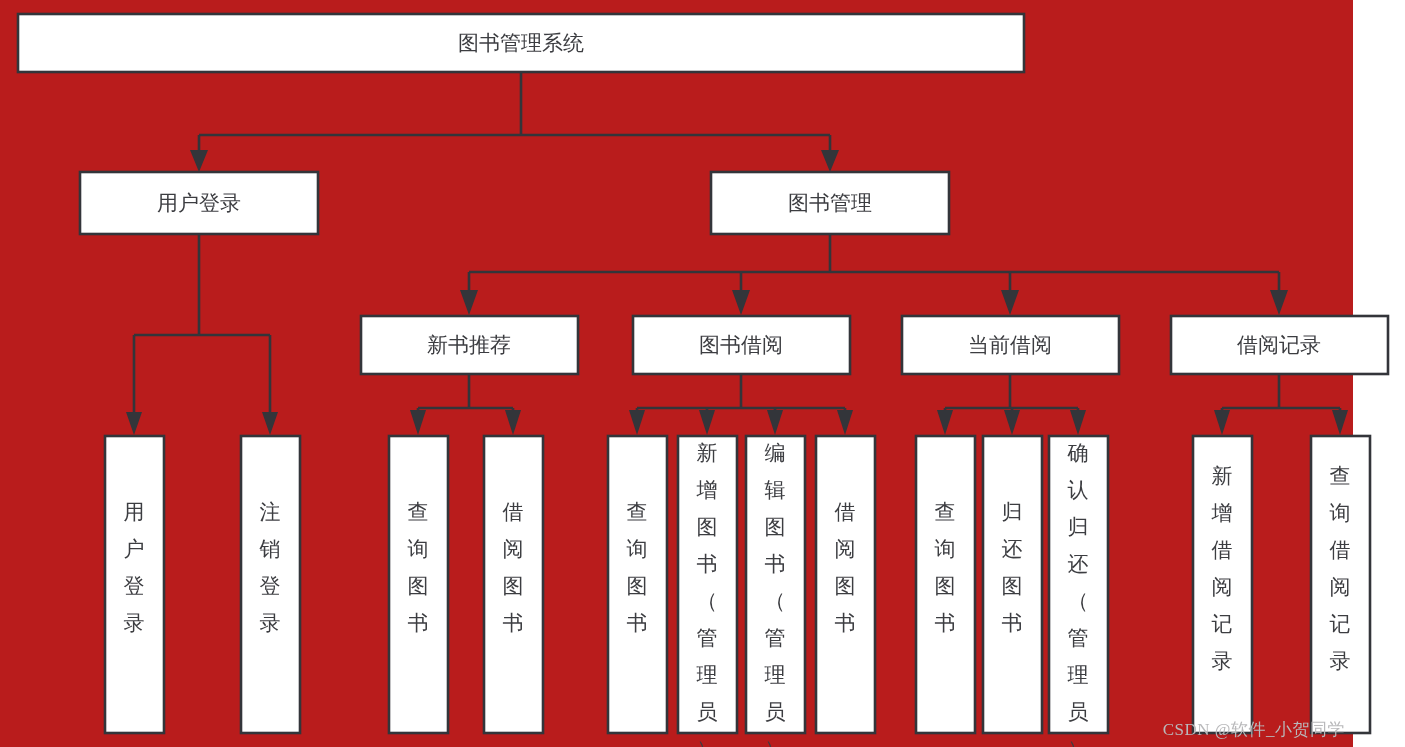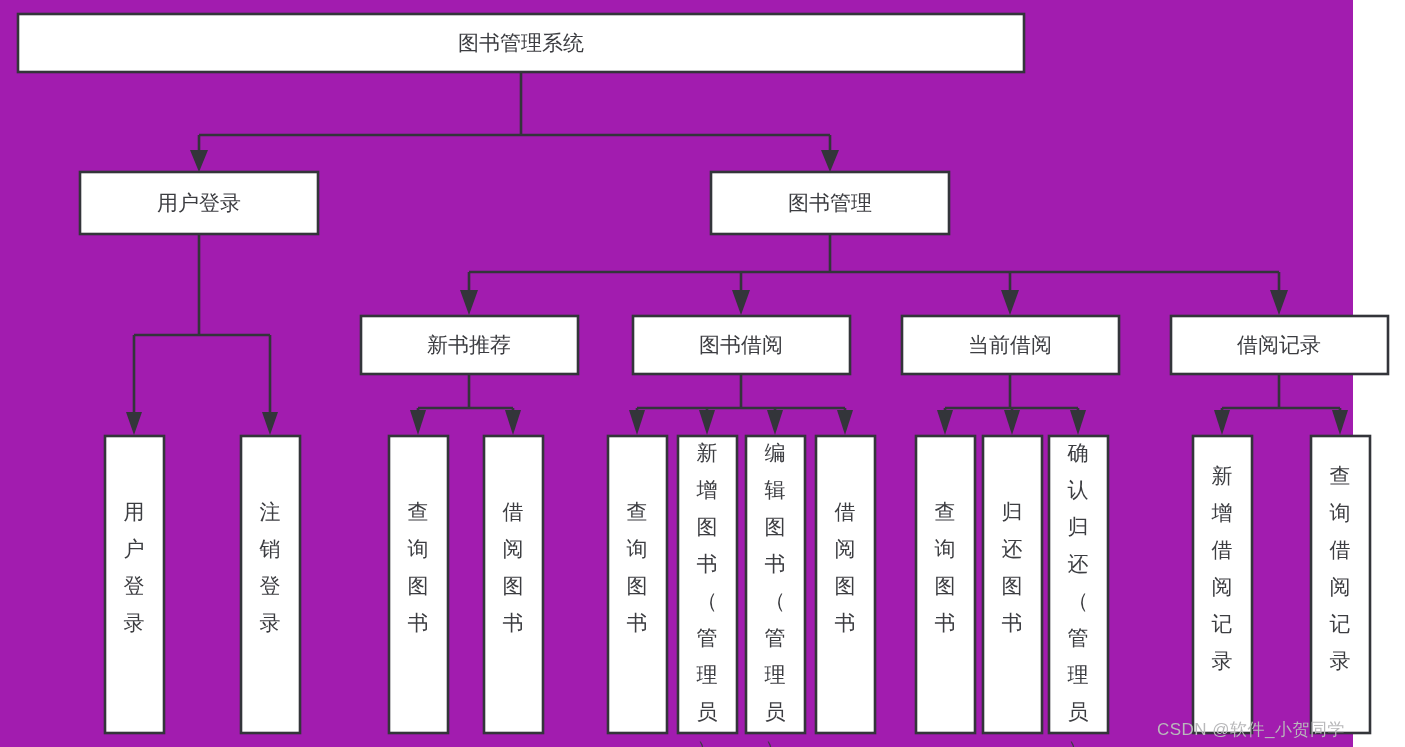--- a/index.html
+++ b/index.html
@@ -10,21 +10,21 @@
   body {
     width: 1405px;
     height: 747px;
     font-family: "DejaVu Sans", "Liberation Sans", sans-serif;
     overflow: hidden;
   }
   #diagram-root {
     position: relative;
     width: 1353px;
     height: 747px;
-    background: #a21caf;
+    background: #b91c1c;
   }
   svg#tree-svg {
     position: absolute;
     top: 0;
     left: 0;
     width: 1405px;
     height: 747px;
     display: block;
   }
   .node-rect {
@@ -54,21 +54,21 @@
     fill: #3c3d41;
     font-family: "DejaVu Sans", "Liberation Sans", sans-serif;
     font-size: 21px;
     text-anchor: middle;
     white-space: pre;
   }
   .watermark {
     position: absolute;
     right: 8px;
     bottom: 6px;
-    font-family: Liberation Sans, sans-serif;
+    font-family: Liberation Serif, serif;
     font-size: 17px;
     color: #b9b9bb;
     letter-spacing: 0.5px;
     user-select: none;
     pointer-events: none;
     margin-left: 36px;
   }
 </style>
 </head>
 <body>

